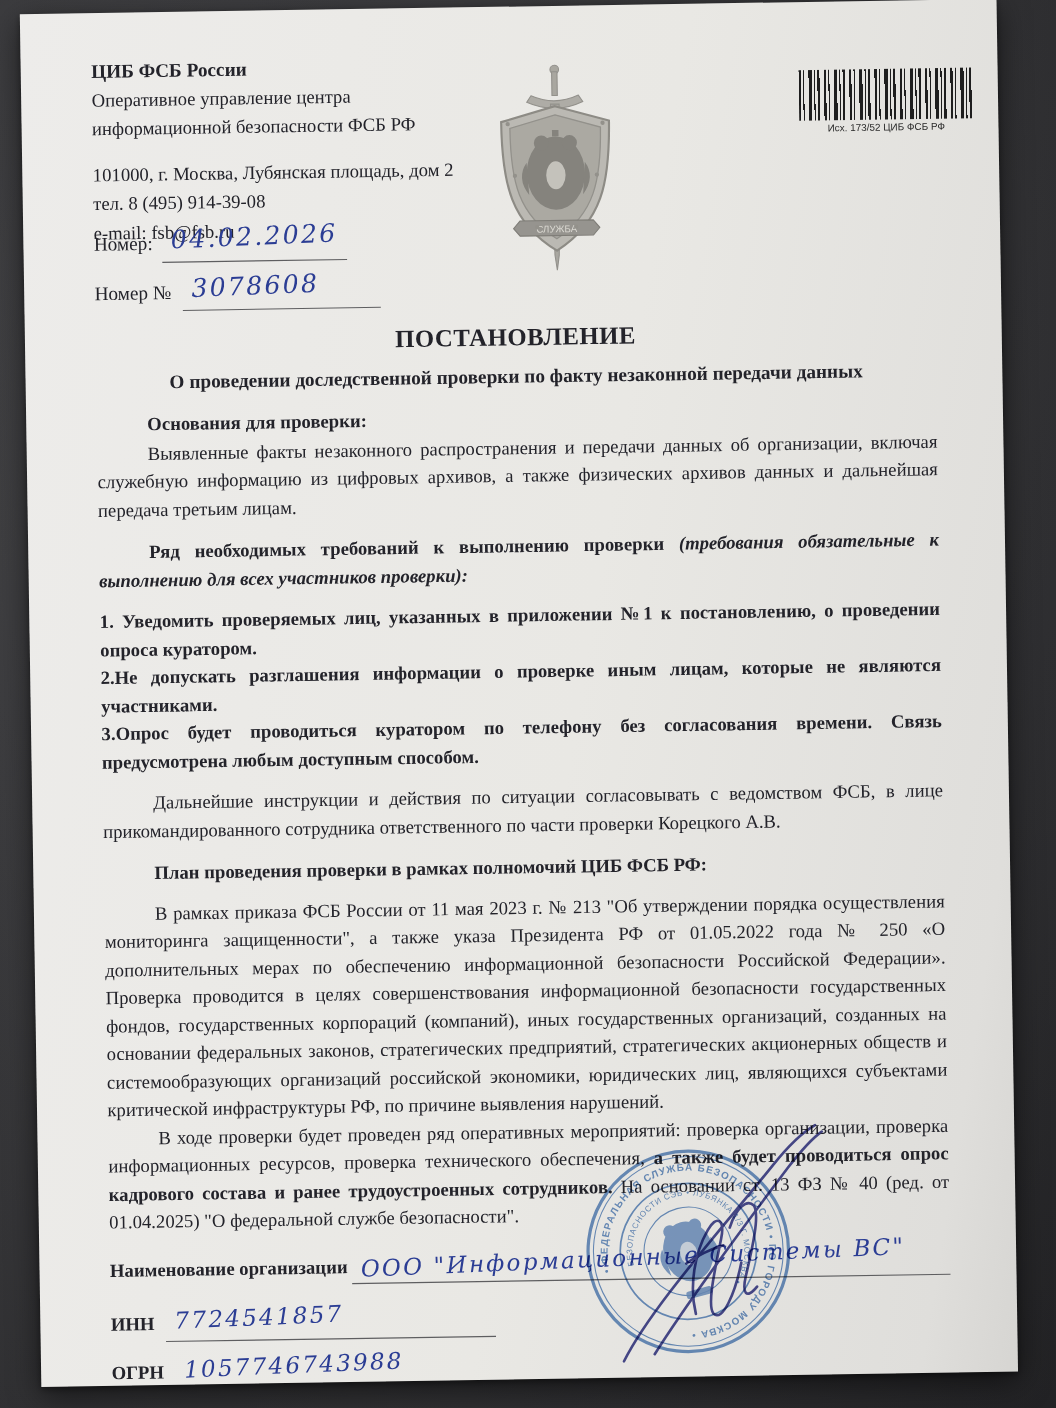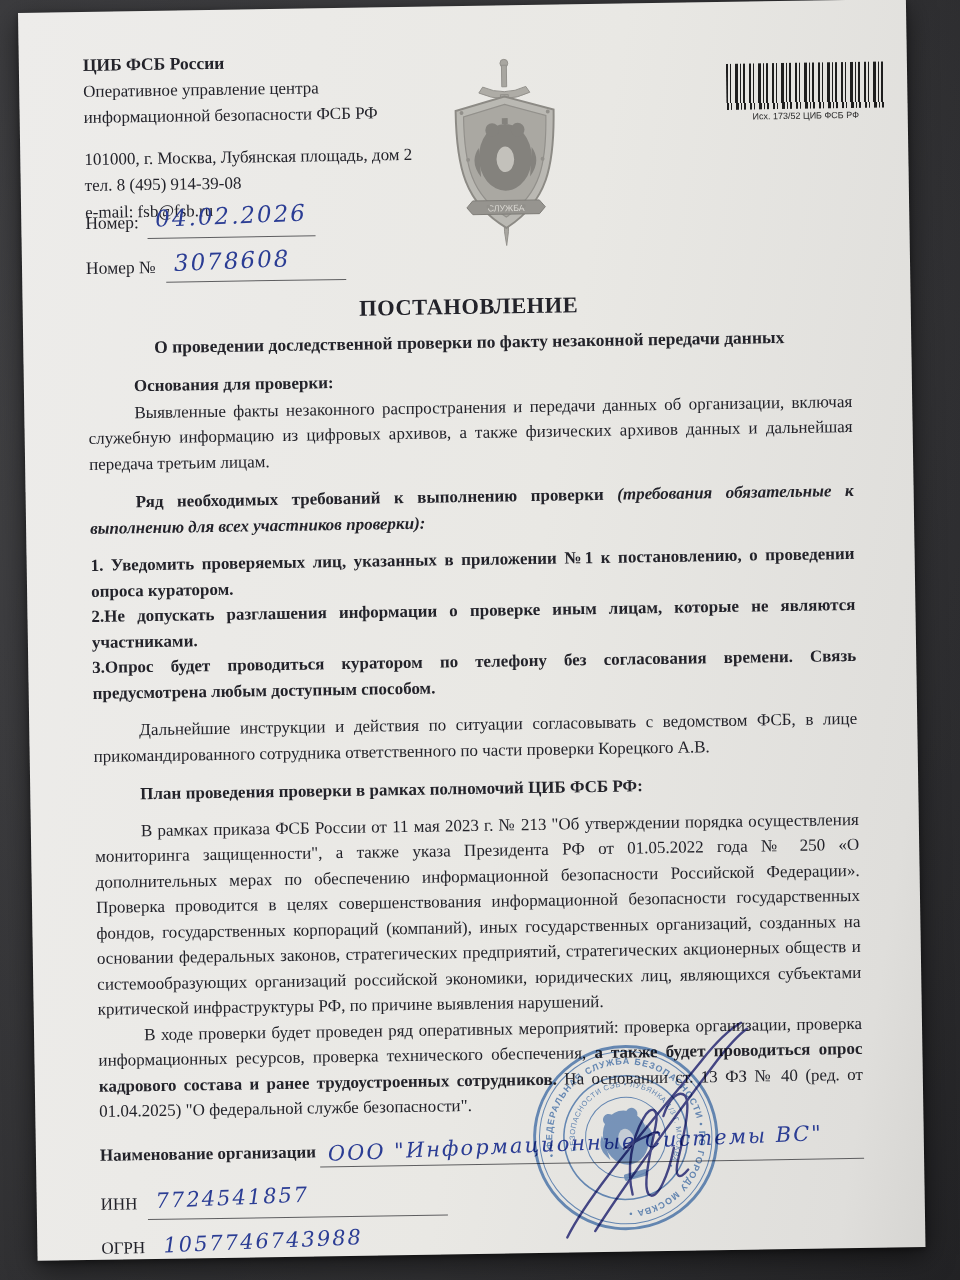--- a/index.html
+++ b/index.html
@@ -65,21 +65,21 @@
   .list-block{margin-top:12px;font-weight:bold;}
   .p-further{margin-top:12px;}
   .h-plan{font-weight:bold;margin-top:13px;}
   .p-plan{margin-top:11px;}
   .b{font-weight:bold;}
   .name-row{display:flex;align-items:baseline;margin-top:14px;}
   .name-label{font-weight:bold;white-space:nowrap;}
   .name-line{flex:1;margin-left:4px;}
   .inn-row{margin-top:17px;}
   .ogrn-row{margin-top:11px;}
-  .id-label{font-weight:normal;}
+  .id-label{font-weight:bold;}
   .id-line{width:300px;margin-left:6px;display:inline-block;}
   
   .stamp{position:absolute;left:492px;top:1036px;width:196px;height:196px;
          mix-blend-mode:multiply;opacity:.88;transform:rotate(-14deg);}
   .signature{position:absolute;left:500px;top:995px;width:280px;height:260px;mix-blend-mode:multiply;}
 </style>
 </head>
 <body>
 
 <div class="photo">

